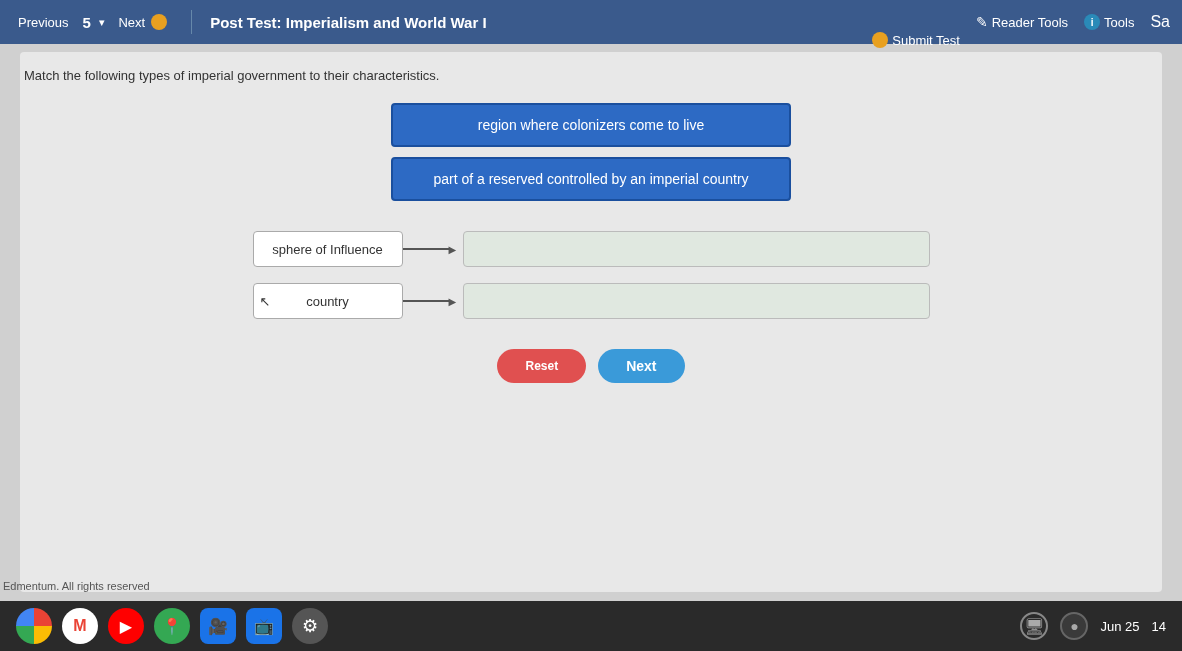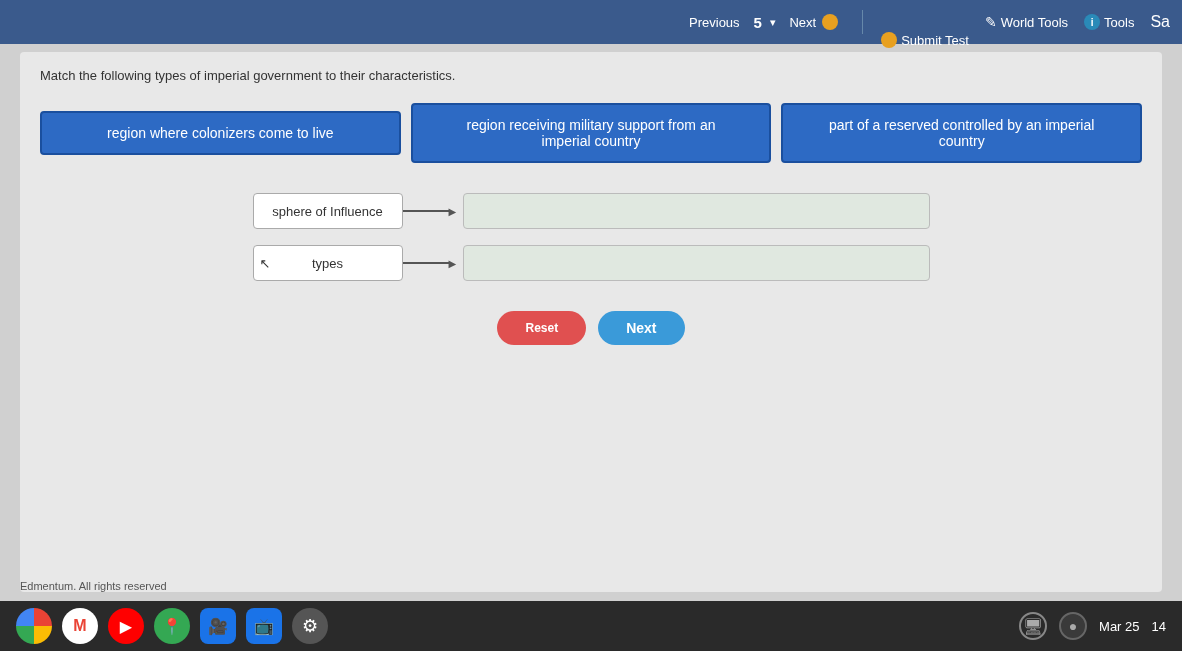--- a/index.html
+++ b/index.html
@@ -21,21 +21,20 @@
       padding: 0 12px;
       color: white;
       font-size: 13px;
       gap: 8px;
     }
     .top-bar-left {
       display: flex;
       align-items: center;
       gap: 8px;
       flex: 1;
-      justify-content: flex-end;
     }
     .top-bar-title {
       font-size: 15px;
       font-weight: bold;
       color: white;
     }
     .top-bar-right {
       display: flex;
       align-items: center;
       gap: 16px;
@@ -75,35 +74,35 @@
       color: white;
       font-size: 13px;
       cursor: pointer;
     }
 
     
     .main-content {
       background: #e8e8e8;
       margin: 8px 20px;
       border-radius: 4px;
-      padding: 16px 20px;
+      padding: 16px 4px;
       min-height: 540px;
       position: relative;
     }
 
     .instruction-text {
       font-size: 13px;
       color: #333;
       margin-bottom: 20px;
     }
 
     
     .tiles-container {
       display: flex;
-      flex-direction: row;
+      flex-direction: column;
       align-items: center;
       gap: 10px;
       margin-bottom: 30px;
     }
     .answer-tile {
       background: #2d6ac4;
       color: white;
       font-size: 14px;
       padding: 12px 28px;
       border-radius: 4px;
@@ -196,21 +195,21 @@
       cursor: pointer;
       font-weight: bold;
     }
 
     
     .footer {
       position: absolute;
       bottom: 55px;
       left: 0;
       width: 100%;
-      padding: 4px 20px;
+      padding: 4px 3px;
       font-size: 11px;
       color: #555;
     }
 
     
     .taskbar {
       position: absolute;
       bottom: 0;
       left: 0;
       width: 100%;
@@ -256,60 +255,60 @@
 <div class="top-bar">
   <div class="top-bar-left">
     <button class="nav-btn">Previous</button>
     <span style="font-size:15px; font-weight:bold;">5</span>
     <span style="font-size:11px; cursor:pointer;">▾</span>
     <button class="nav-btn">
       <span>Next</span>
       <span style="width:16px;height:16px;border-radius:50%;background:#e8a020;display:inline-block;margin-left:2px;"></span>
     </button>
     <span style="width:1px;height:24px;background:#6688aa;margin:0 10px;"></span>
+    <span class="top-bar-title">Post Test: Imperialism and World War I</span>
   </div>
   <div class="top-bar-right">
     <div class="submit-btn">
       <span style="width:16px;height:16px;border-radius:50%;background:#e8a020;display:inline-block;"></span>
       <span>Submit Test</span>
     </div>
     <div class="reader-tools-btn">
       <span style="font-size:14px;">✎</span>
-      <span>World Tools</span>
+      <span>Reader Tools</span>
     </div>
     <div class="info-btn">
       <span style="width:16px;height:16px;border-radius:50%;background:#2a8ab8;display:inline-flex;align-items:center;justify-content:center;font-size:10px;font-weight:bold;">i</span>
       <span>Tools</span>
     </div>
     <span style="font-size:16px;">Sa</span>
   </div>
 </div>
 
 <div class="main-content">
   <p class="instruction-text">Match the following types of imperial government to their characteristics.</p>
 
   <div class="tiles-container">
     <div class="answer-tile">region where colonizers come to live</div>
-    <div class="answer-tile">region receiving military support from an imperial country</div>
     <div class="answer-tile">part of a reserved controlled by an imperial country</div>
   </div>
 
   <div class="matching-container">
 
     <div class="match-row">
       <div class="match-label">sphere of Influence</div>
       <div class="match-arrow"></div>
       <div class="match-target"></div>
     </div>
 
 
     <div class="match-row" style="position:relative;">
       <div class="match-label" style="position:relative;">
         <span style="position:absolute;left:6px;top:50%;transform:translateY(-50%);font-size:13px;">↖</span>
-        <span>types</span>
+        <span>country</span>
       </div>
       <div class="match-arrow"></div>
       <div class="match-target"></div>
     </div>
 
   </div>
 
   <div class="bottom-buttons">
     <button class="reset-btn">Reset</button>
     <button class="next-btn">Next</button>
@@ -326,16 +325,16 @@
   <div class="taskbar-icon" style="background:#fff; font-size:16px; font-weight:bold; color:#ea4335;">M</div>
   <div class="taskbar-icon" style="background:#ff0000; font-size:16px; color:white;">▶</div>
   <div class="taskbar-icon" style="background:#34a853; font-size:16px; color:white;">📍</div>
   <div class="taskbar-icon" style="background:#1a73e8; font-size:16px; color:white; border-radius:8px;">🎥</div>
   <div class="taskbar-icon" style="background:#1a73e8; font-size:16px; color:white; border-radius:8px;">📺</div>
   <div class="taskbar-icon" style="background:#555; font-size:18px; color:white; border-radius:50%;">⚙</div>
 
   <div class="taskbar-right">
     <div class="taskbar-circle" style="color:#aaa; font-size:16px;">🖥</div>
     <div class="taskbar-circle" style="color:#aaa; font-size:14px; border-color:#666; background:#3a3a3a;">●</div>
-    <span>Mar 25</span>
+    <span>Jun 25</span>
     <span>14</span>
   </div>
 </div>
 
 </body></html>

